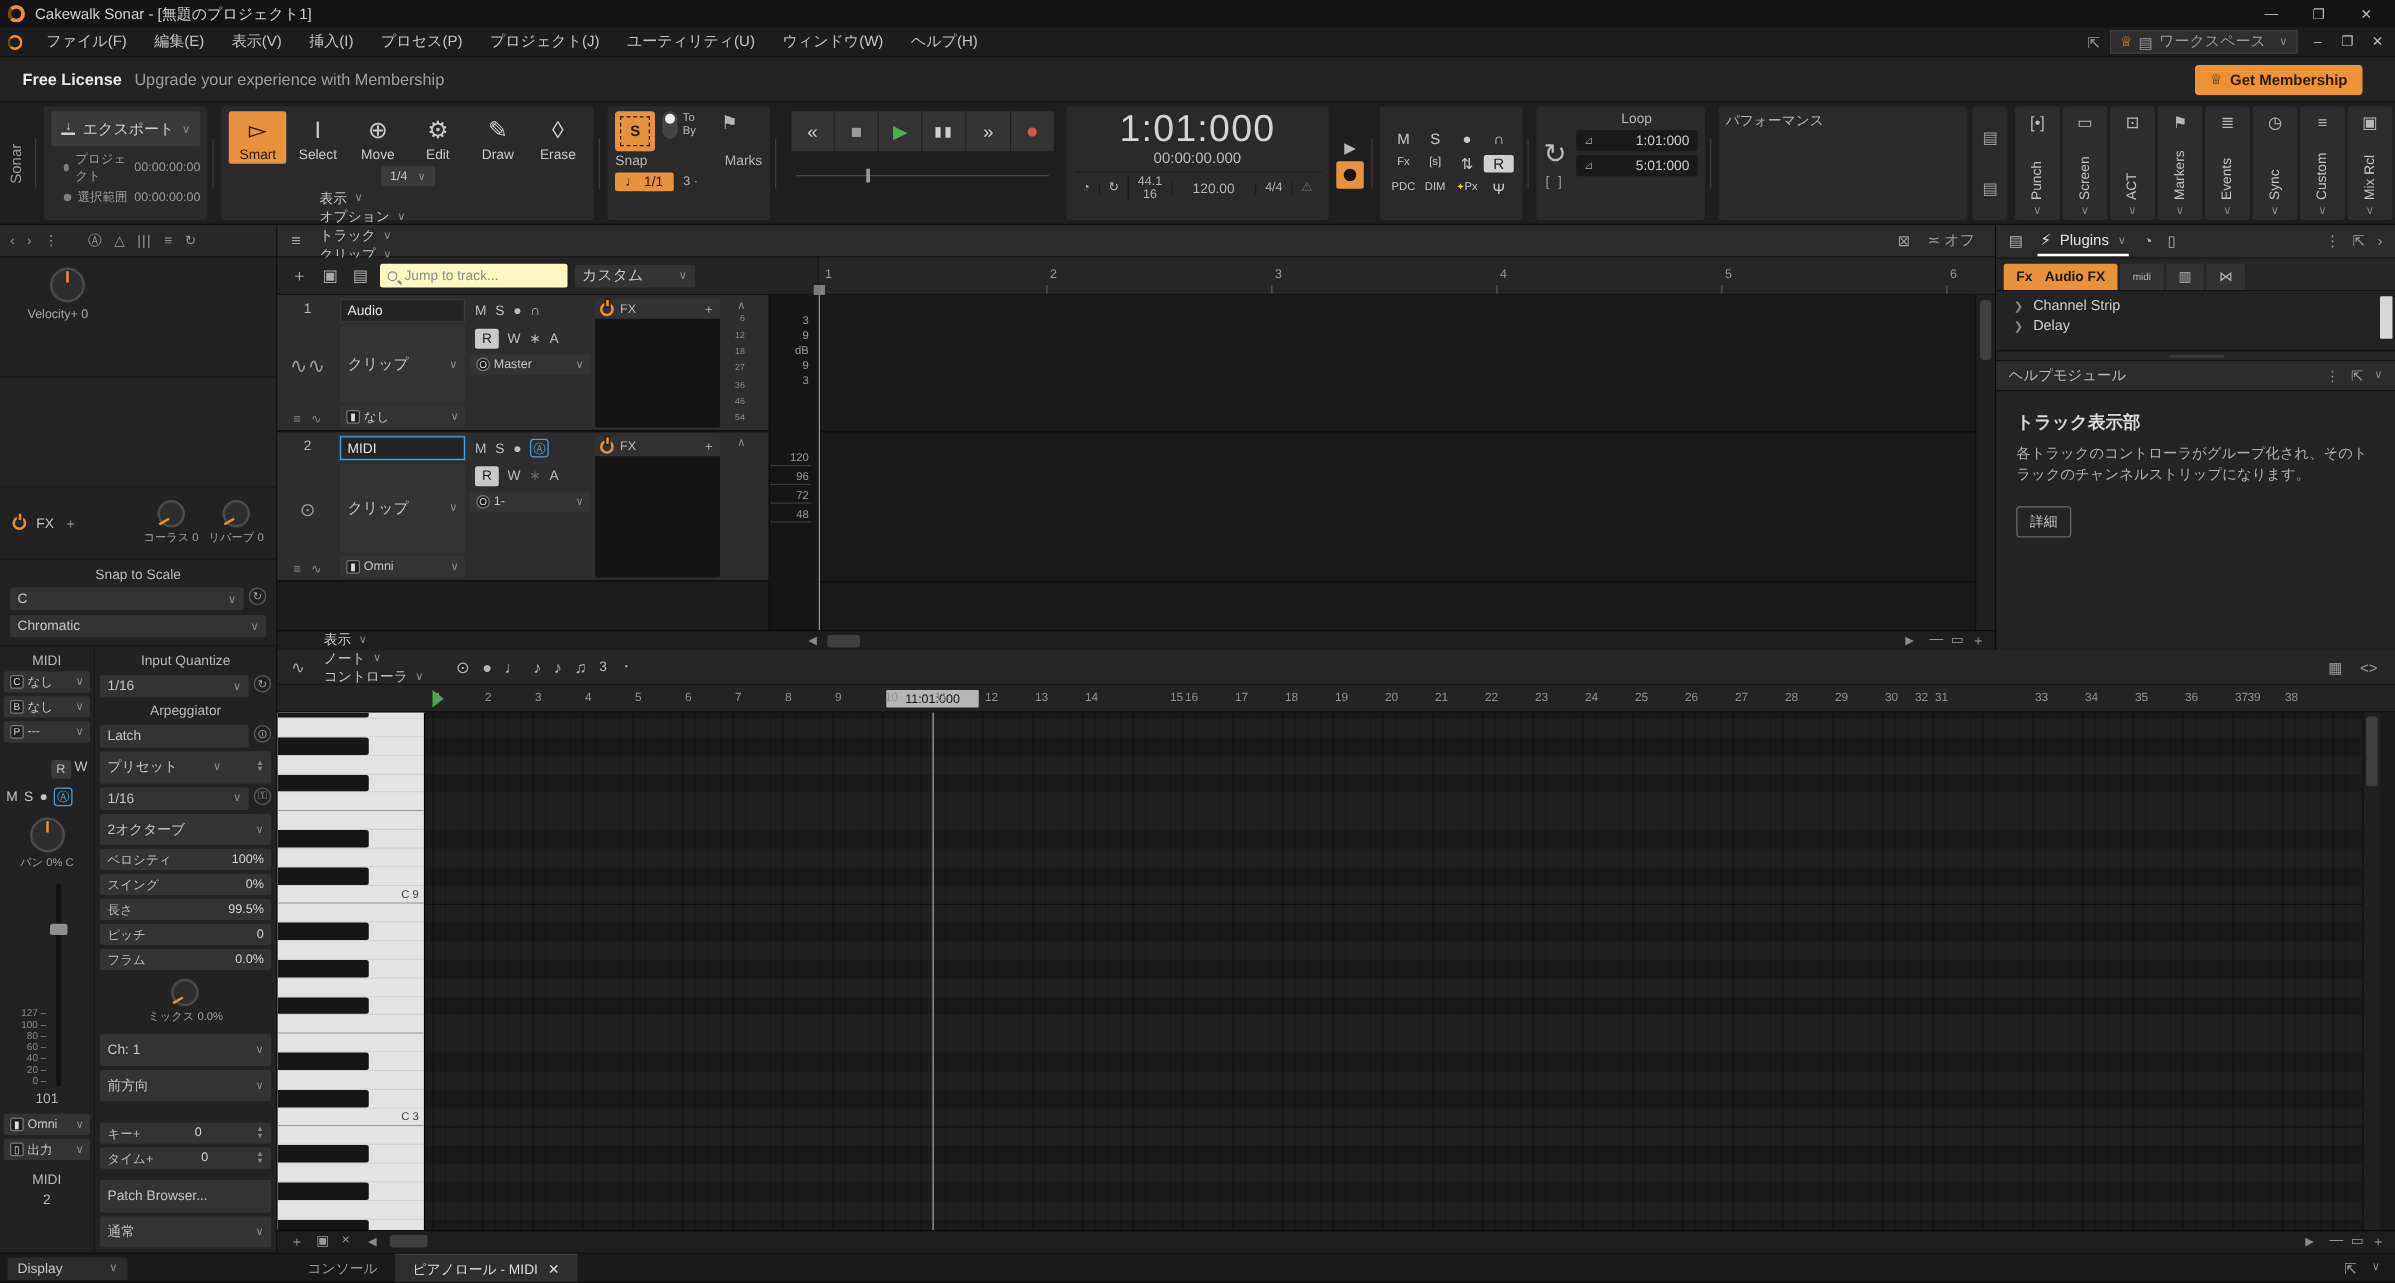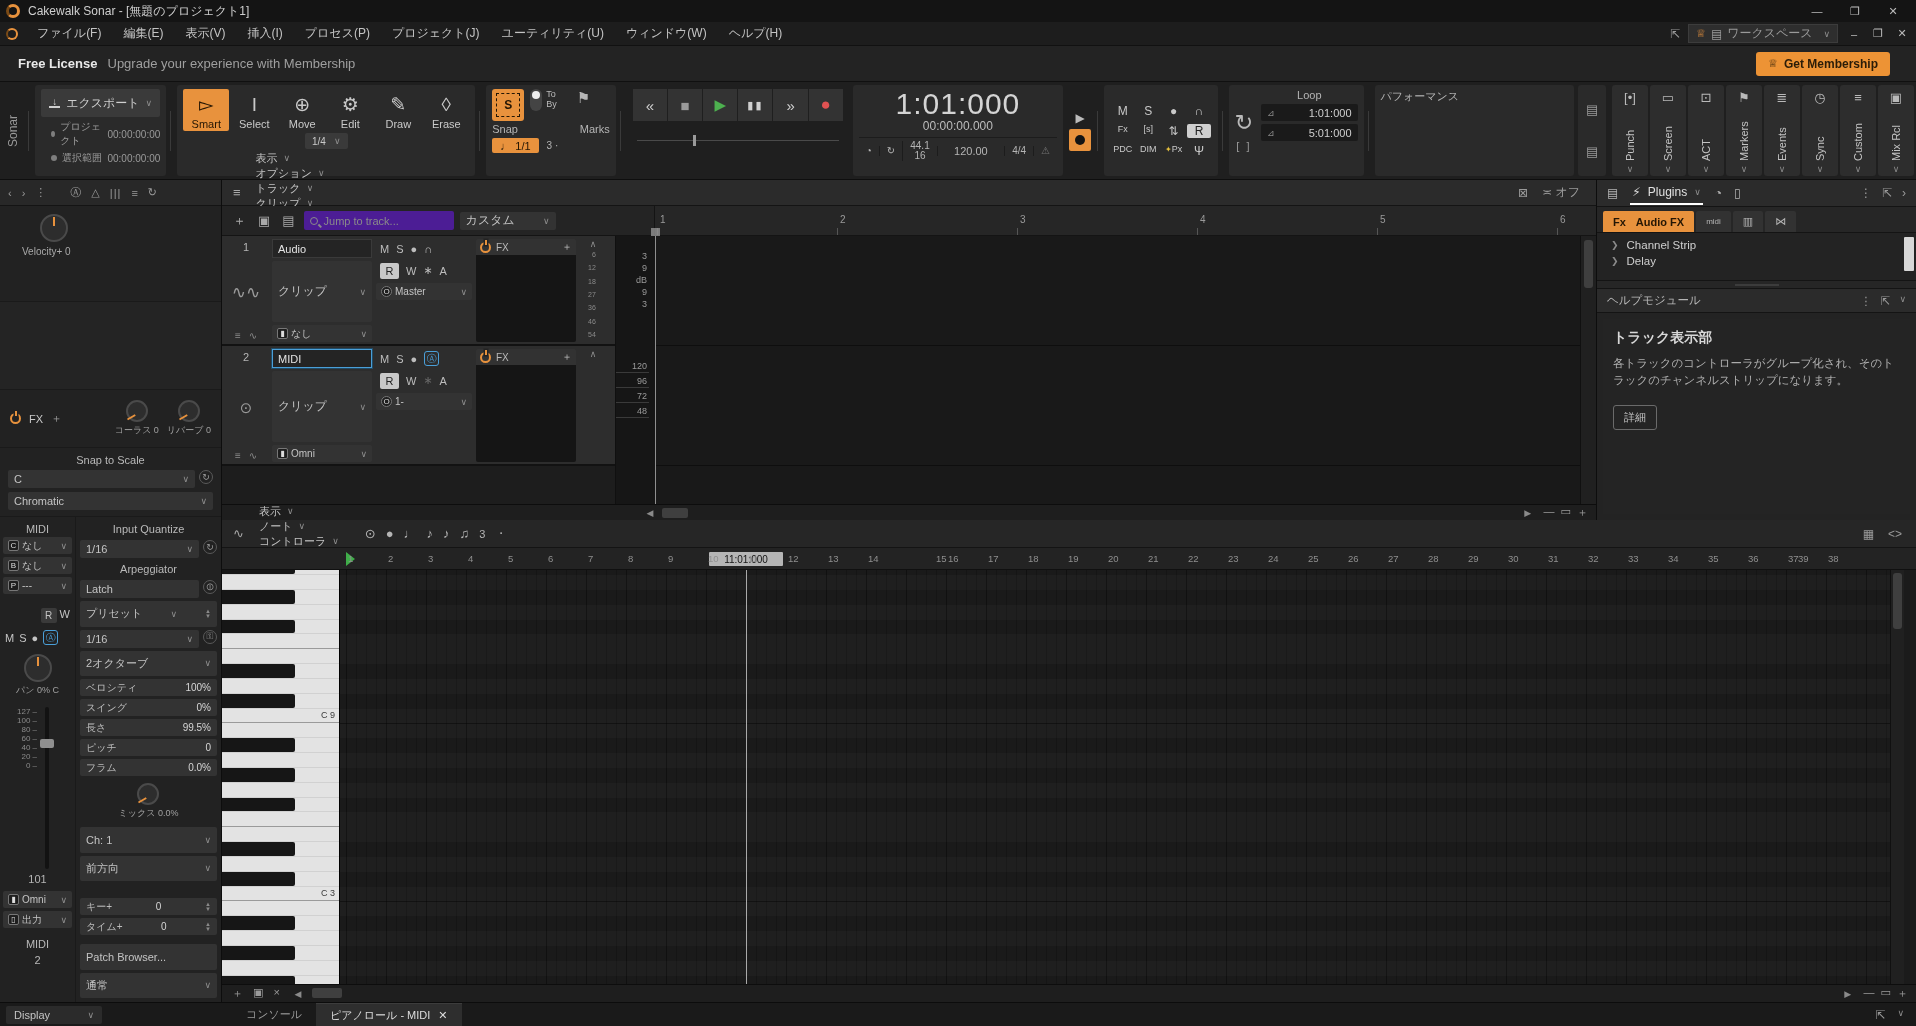--- a/index.html
+++ b/index.html
@@ -129,39 +129,39 @@
   .sec-title { text-align:center; color:#b9b9b9; padding:2px 0; }
   .kv { background:#333; border-radius:2px; height:17px; display:flex; align-items:center; padding:0 5px; gap:3px; color:#c4c4c4; font-size:10px; }
   .kv .k { width:11px; height:11px; border:1px solid #777; border-radius:2px; font-size:8px; display:flex; align-items:center; justify-content:center; color:#ddd; background:#1e1e1e; flex:none; }
   .kv .chev { margin-left:auto; }
   .mini-btn-row { display:flex; gap:3px; justify-content:flex-end; padding:4px 2px; color:#c4c4c4; }
   .sqbtn { width:16px; height:15px; background:#3a3a3a; border-radius:2px; font-size:10px; display:flex; align-items:center; justify-content:center; }
   .msrow { display:flex; gap:5px; align-items:center; justify-content:flex-start; padding:3px 2px; font-size:11px; color:#c4c4c4; }
   .a-blue { width:15px; height:15px; border:1px solid #4a9fd8; color:#4a9fd8; border-radius:3px; font-size:10px; display:flex; align-items:center; justify-content:center; }
   .pan { display:flex; flex-direction:column; align-items:center; gap:2px; padding:6px 0; font-size:9px; color:#a0a0a0; }
   .fader { display:flex; gap:4px; padding:4px 0 2px 14px; height:168px; }
-  .fader-scale { display:flex; flex-direction:column; justify-content:flex-start; align-items:flex-end; color:#8a8a8a; font-size:8px; }
+  .fader-scale { display:flex; flex-direction:column; justify-content:flex-end; align-items:flex-end; color:#8a8a8a; font-size:8px; }
   .fader-scale span::after { content:' –'; }
   .fader-track { width:4px; background:#121212; border-radius:2px; position:relative; margin-left:4px; }
   .fader-thumb { position:absolute; left:-5px; width:14px; height:9px; background:#8f8f8f; border-radius:2px; top:20%; }
   .fader-val { text-align:center; color:#b5b5b5; padding:2px 0 6px; }
   .param { background:#333; border-radius:2px; height:17px; display:flex; align-items:center; padding:0 6px; color:#bdbdbd; font-size:10px; }
   .param .v { margin-left:auto; color:#d6d6d6; }
   .arp-knob { display:flex; justify-content:center; padding:4px 0; }
   .spin { display:flex; flex-direction:column; font-size:6px; color:#8a8a8a; line-height:5px; margin-left:auto; }
 
   
   .trackview { background:#1a1a1a; display:flex; flex-direction:column; position:relative; }
   .tv-menus { height:26px; background:#2b2b2b; display:flex; align-items:center; gap:2px; padding:0 8px; border-bottom:1px solid #141414; }
   .tv-menu { display:flex; align-items:center; gap:6px; padding:0 10px; color:#c4c4c4; font-size:11px; }
   .tv-menus .right { margin-left:auto; display:flex; align-items:center; gap:14px; color:#9a9a9a; padding-right:8px; }
   .tv-tb { height:30px; display:flex; align-items:stretch; background:#242424; border-bottom:1px solid #141414; }
   .tv-tb-left { width:433px; display:flex; align-items:center; gap:6px; padding:0 8px; border-right:1px solid #141414; }
   .icnbtn { color:#a9a9a9; font-size:13px; padding:0 3px; }
-  .search { flex:0 0 150px; display:flex; align-items:center; gap:6px; background:#4c1d95; border-radius:2px; height:19px; padding:0 6px; color:#8a8a8a; font-size:11px; }
+  .search { flex:0 0 150px; display:flex; align-items:center; gap:6px; background:#fef9c3; border-radius:2px; height:19px; padding:0 6px; color:#8a8a8a; font-size:11px; }
   .icn-search { width:8px; height:8px; border:1.5px solid #8a8a8a; border-radius:50%; position:relative; flex:none; }
   .icn-search::after { content:''; position:absolute; left:7px; top:7px; width:4px; height:1.5px; background:#8a8a8a; transform:rotate(45deg); }
   .tv-ruler { flex:1; position:relative; background:#262626; }
   .tv-ruler .bar-num { position:absolute; top:8px; font-size:10px; color:#9a9a9a; }
   .tv-ruler .tick { position:absolute; bottom:0; width:1px; height:7px; background:#555; }
   .tracks { flex:1; display:flex; position:relative; background:#161616; }
   .thead-col { width:393px; display:flex; flex-direction:column; background:#1d1d1d; }
   .gutter { width:40px; background:#161616; position:relative; border-left:1px solid #101010; }
   .clips { flex:1; background:#191919; position:relative; border-left:1px solid #101010; }
   .lane { border-bottom:1px solid #0e0e0e; }
@@ -1022,21 +1022,21 @@
           <span class="bar-num" style="left:966px">22</span>
           <span class="bar-num" style="left:1006px">23</span>
           <span class="bar-num" style="left:1046px">24</span>
           <span class="bar-num" style="left:1086px">25</span>
           <span class="bar-num" style="left:1126px">26</span>
           <span class="bar-num" style="left:1166px">27</span>
           <span class="bar-num" style="left:1206px">28</span>
           <span class="bar-num" style="left:1246px">29</span>
           <span class="bar-num" style="left:1286px">30</span>
           <span class="bar-num" style="left:1326px">31</span>
-          <span class="bar-num" style="left:1366px">32</span>
+          <span class="bar-num" style="left:1310px">32</span>
           <span class="bar-num" style="left:1406px">33</span>
           <span class="bar-num" style="left:1446px">34</span>
           <span class="bar-num" style="left:1486px">35</span>
           <span class="bar-num" style="left:1526px">36</span>
           <span class="bar-num" style="left:1566px">37</span>
           <span class="bar-num" style="left:1606px">38</span>
           <span class="bar-num" style="left:1576px">39</span>
         </div>
       <div class="pr-body">
         <div class="pr-keys" id="pr-keys">

